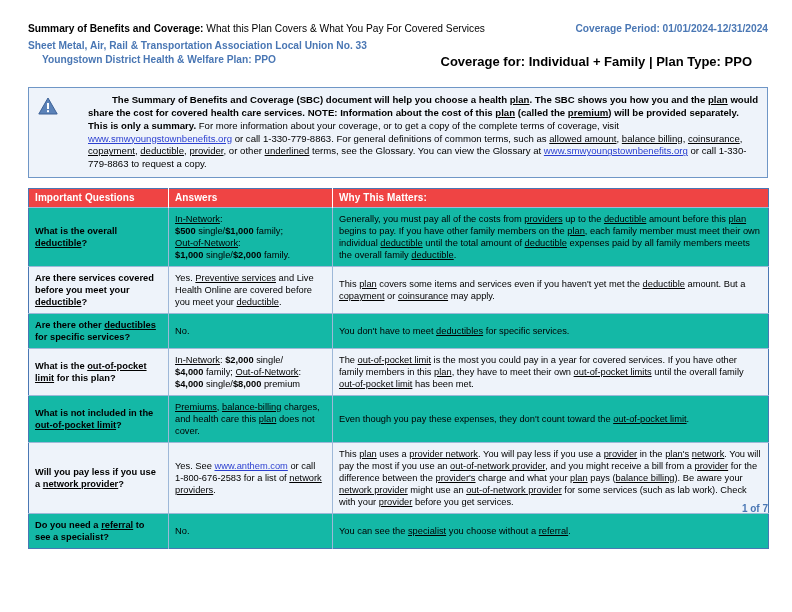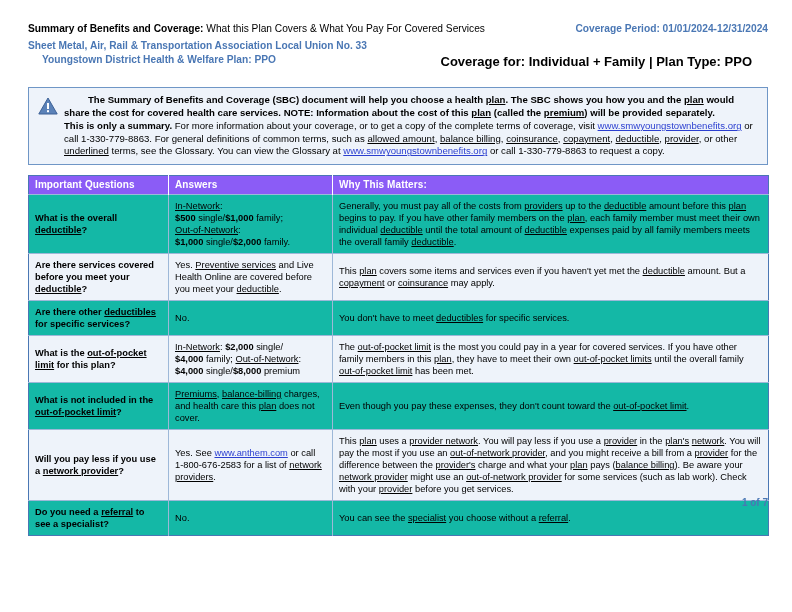--- a/index.html
+++ b/index.html
@@ -77,20 +77,21 @@
 
   
   .notice {
     margin-top: 7px;
     border: 1px solid #6f96c6;
     background: #eef3fa;
     padding: 6px 8px 6px 7px;
     display: flex;
     align-items: flex-start;
     box-sizing: border-box;
+    gap: 24px;
   }
   .notice-icon {
     flex: 0 0 auto;
     width: 24px;
     margin-top: 3px;
     margin-right: 4px;
     text-align: center;
   }
   .notice-body {
     flex: 1 1 auto;
@@ -113,21 +114,21 @@
     border-collapse: collapse;
     table-layout: fixed;
     width: 740px;
     border: 1px solid #4a77b4;
   }
   .sbc-table col.c1 { width: 140px; }
   .sbc-table col.c2 { width: 164px; }
   .sbc-table col.c3 { width: 436px; }
 
   .sbc-table thead th {
-    background: #8b5cf6;
+    background: #ef4444;
     color: #ffffff;
     font-size: 10px;
     font-weight: bold;
     text-align: left;
     padding: 3px 6px 4px 6px;
     border-right: 1px solid #ffffff;
     letter-spacing: 0.1px;
   }
   .sbc-table thead th:last-child { border-right: none; }
 
@@ -152,21 +153,21 @@
   td.w { vertical-align: middle; }
 
   .u  { text-decoration: underline; }
   .b  { font-weight: bold; }
   .lnk { color: #2b3fd0; text-decoration: underline; }
 
   
   .footer-page {
     position: absolute;
     right: 24px;
-    bottom: 20px;
+    bottom: 14px;
     color: #4a77b4;
     font-weight: bold;
     font-size: 10px;
   }
 </style>
 </head>
 <body>
 
 <div class="page">
 

